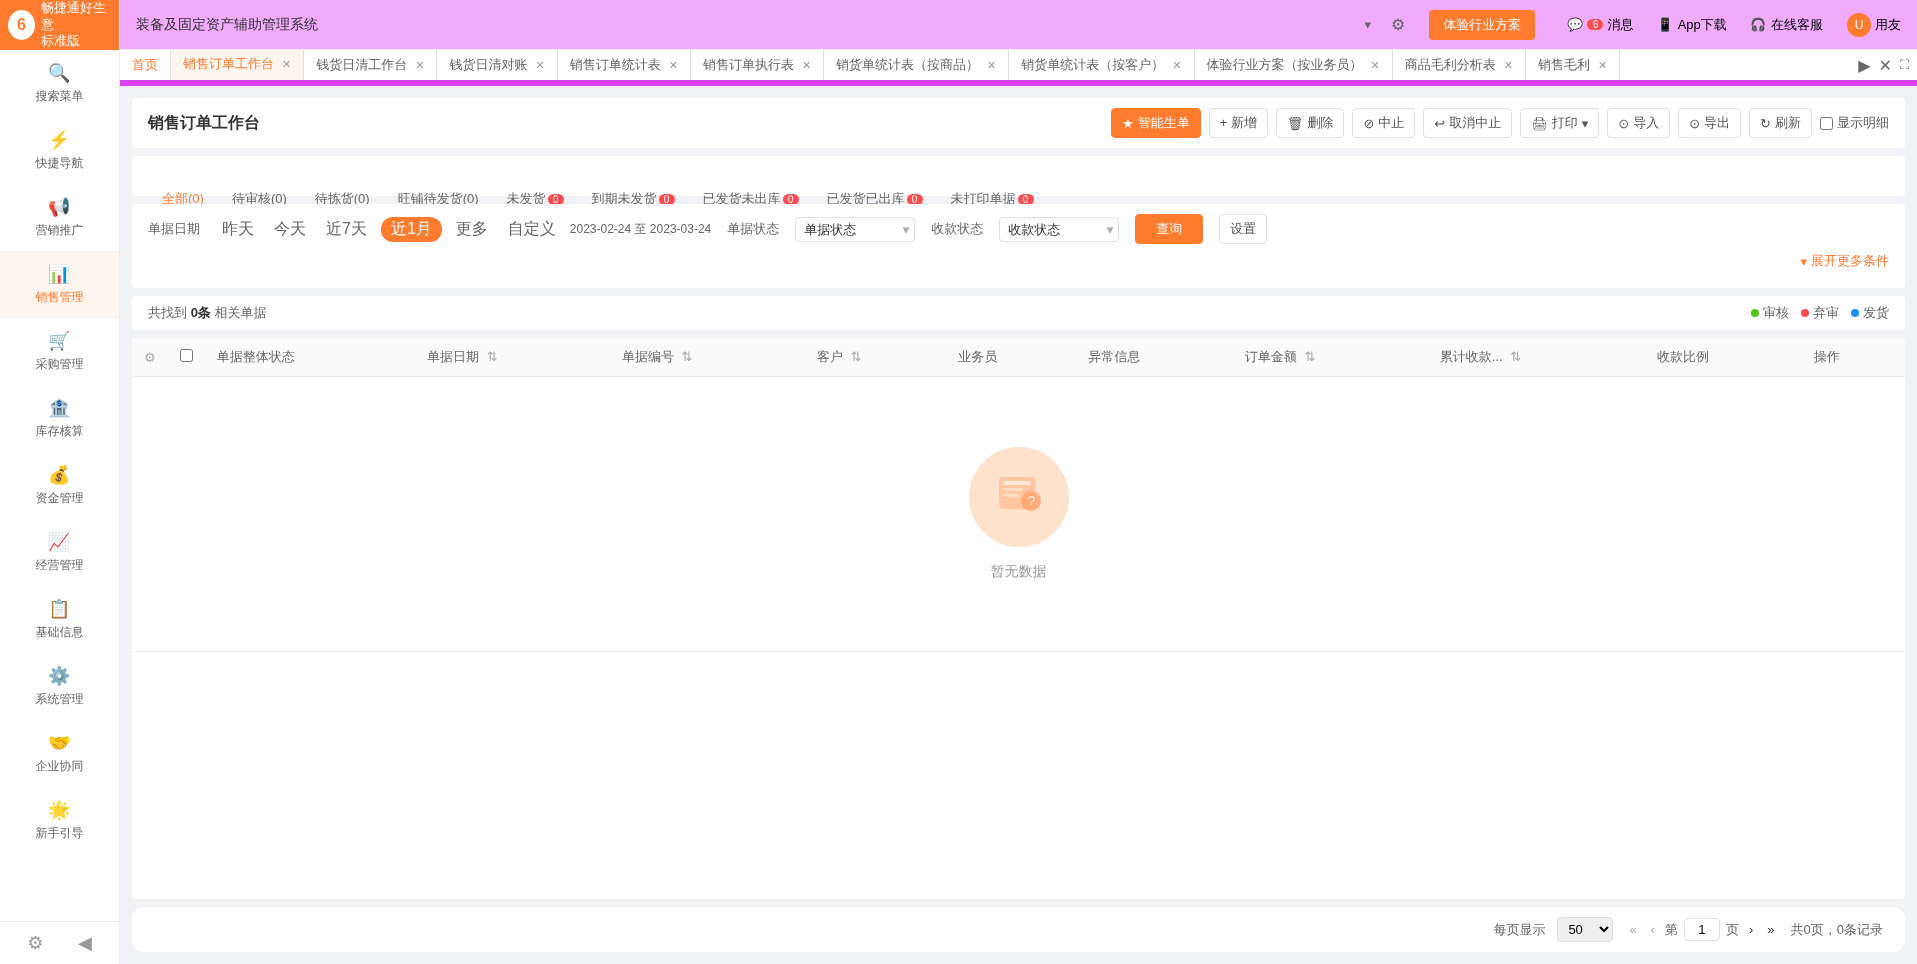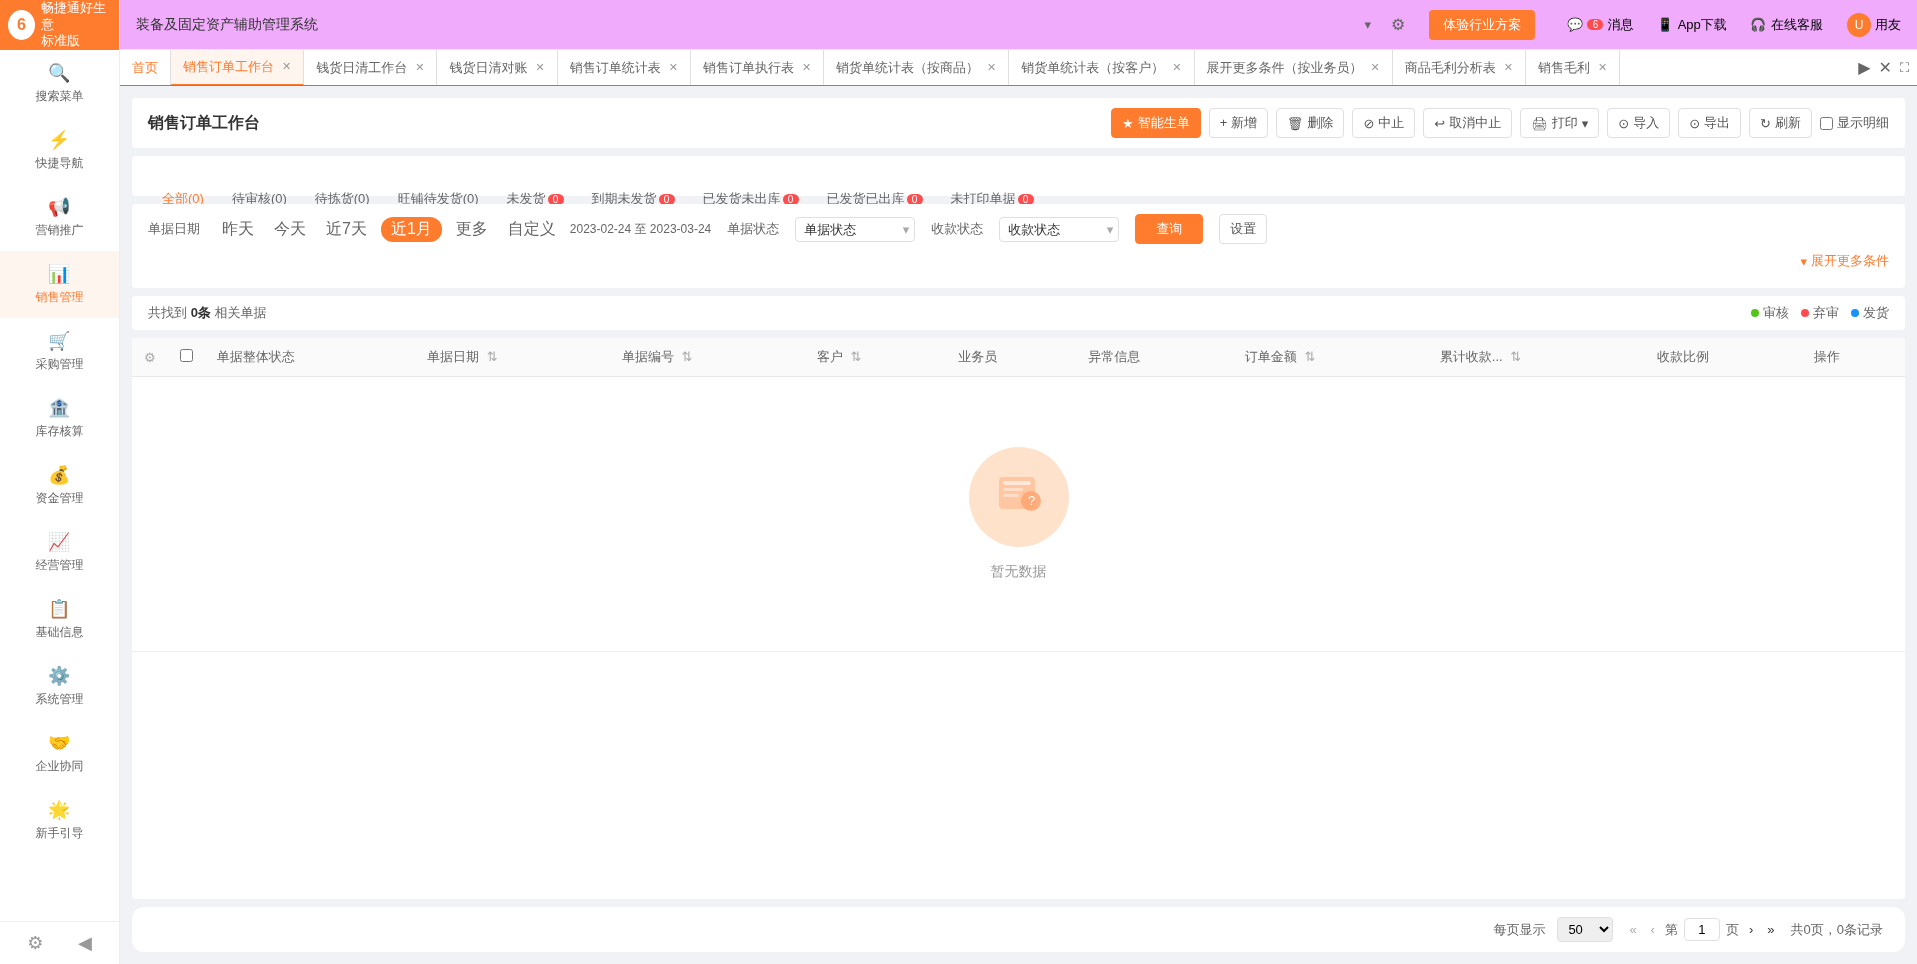--- a/index.html
+++ b/index.html
@@ -96,21 +96,21 @@
       font-size: 13px;
     }
     .gear-icon { cursor: pointer; color: #666; font-size: 16px; }
     .dropdown-icon { cursor: pointer; color: #666; }
 
     
     #tab-bar {
       background: #fff;
       display: flex;
       align-items: center;
-      border-bottom: 1px solid #d946ef;
+      border-bottom: 6px solid #d946ef;
       overflow: hidden;
       height: 36px;
     }
     .tab-item {
       display: flex; align-items: center;
       padding: 0 12px;
       height: 36px;
       border-right: 1px solid #e0e0e0;
       cursor: pointer;
       white-space: nowrap;
@@ -518,21 +518,21 @@
     </div>
     <div class="tab-item">
       <span>销货单统计表（按商品）</span>
       <span class="tab-close">✕</span>
     </div>
     <div class="tab-item">
       <span>销货单统计表（按客户）</span>
       <span class="tab-close">✕</span>
     </div>
     <div class="tab-item">
-      <span>展开更多条件（按业务员）</span>
+      <span>体验行业方案（按业务员）</span>
       <span class="tab-close">✕</span>
     </div>
     <div class="tab-item">
       <span>商品毛利分析表</span>
       <span class="tab-close">✕</span>
     </div>
     <div class="tab-item">
       <span>销售毛利</span>
       <span class="tab-close">✕</span>
     </div>

